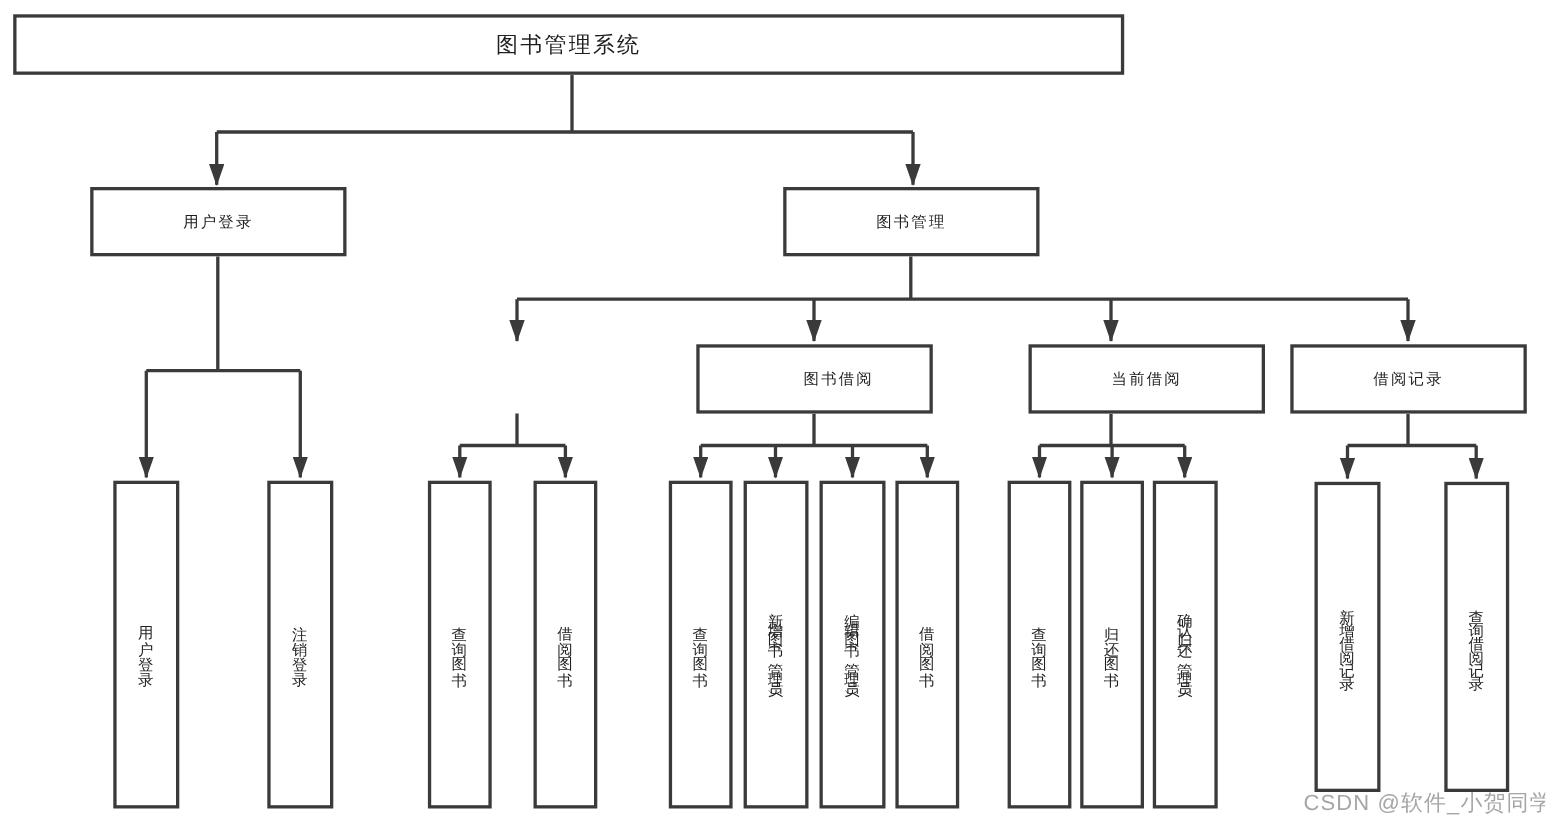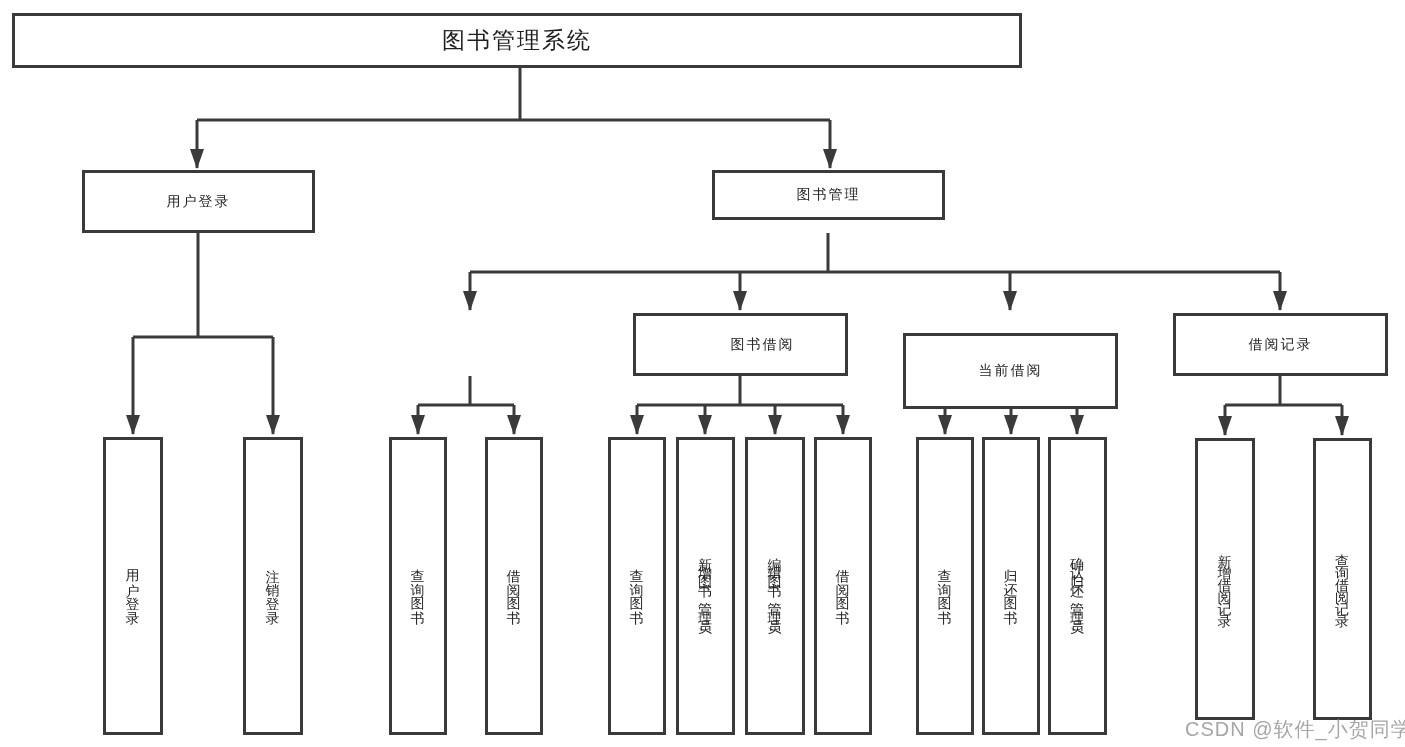--- a/index.html
+++ b/index.html
@@ -24,21 +24,21 @@
     background:#fff;
     display:flex;
     align-items:center;
     justify-content:center;
     color:var(--text);
     z-index:2;
     font-size:14px;
     letter-spacing:2px;
     text-align:center;
   }
-  .node.root{font-size:23px;}
+  .node.root{font-size:20px;}
   .leaf{
     writing-mode:vertical-rl;
     text-orientation:mixed;
     line-height:1;
   }
   .sp-wide{letter-spacing:14px;}
   .sp-mid{letter-spacing:12px;}
   .sp-tight{letter-spacing:9px;}
   .watermark{
     position:absolute;
@@ -93,24 +93,24 @@
     <line class="arrow" x1="1077" y1="405" x2="1077" y2="434" marker-end="url(#arr)"></line>
 
     <path class="bus" d="M1280 376 V405 M1225 405 H1342"></path>
     <line class="arrow" x1="1225" y1="405" x2="1225" y2="435" marker-end="url(#arr)"></line>
     <line class="arrow" x1="1342" y1="405" x2="1342" y2="435" marker-end="url(#arr)"></line>
   </svg>
 
   <div class="node root" style="left:12px;top:13px;width:1010px;height:55px;">图书管理系统</div>
 
   <div class="node" style="left:82px;top:170px;width:233px;height:63px;">用户登录</div>
-  <div class="node" style="left:712px;top:170px;width:233px;height:50px;">图书管理</div>
+  <div class="node" style="left:712px;top:170px;width:233px;height:63px;">图书管理</div>
 
   <div class="node" style="left:633px;top:313px;width:215px;height:63px;padding-left:44px;">图书借阅</div>
-  <div class="node" style="left:903px;top:313px;width:215px;height:76px;margin-top:20px;">当前借阅</div>
+  <div class="node" style="left:935px;top:313px;width:215px;height:63px;">当前借阅</div>
   <div class="node" style="left:1173px;top:313px;width:215px;height:63px;">借阅记录</div>
 
   <div class="node leaf sp-wide" style="left:103px;top:437px;width:60px;height:298px;">用户登录</div>
   <div class="node leaf sp-wide" style="left:243px;top:437px;width:60px;height:298px;">注销登录</div>
 
   <div class="node leaf sp-wide" style="left:389px;top:437px;width:58px;height:298px;">查询图书</div>
   <div class="node leaf sp-wide" style="left:485px;top:437px;width:58px;height:298px;">借阅图书</div>
 
   <div class="node leaf sp-wide" style="left:608px;top:437px;width:58px;height:298px;">查询图书</div>
   <div class="node leaf sp-tight" style="left:676px;top:437px;width:59px;height:298px;">新增图书（管理员）</div>

